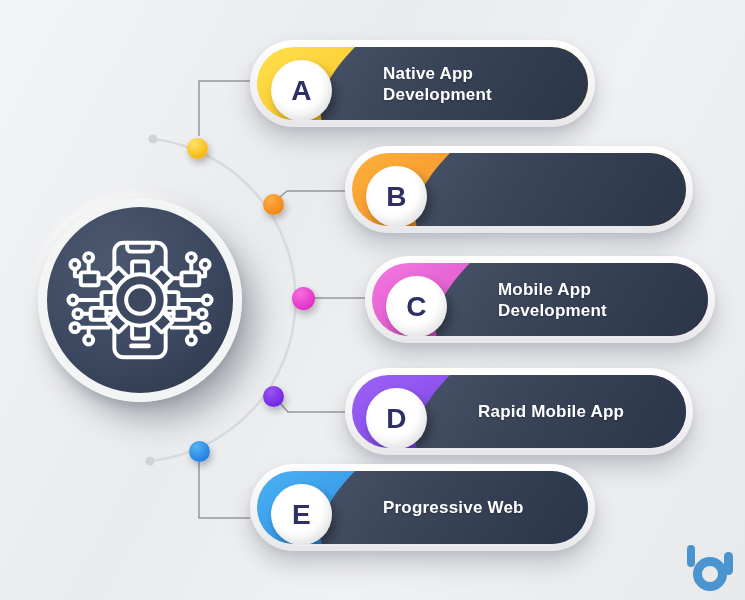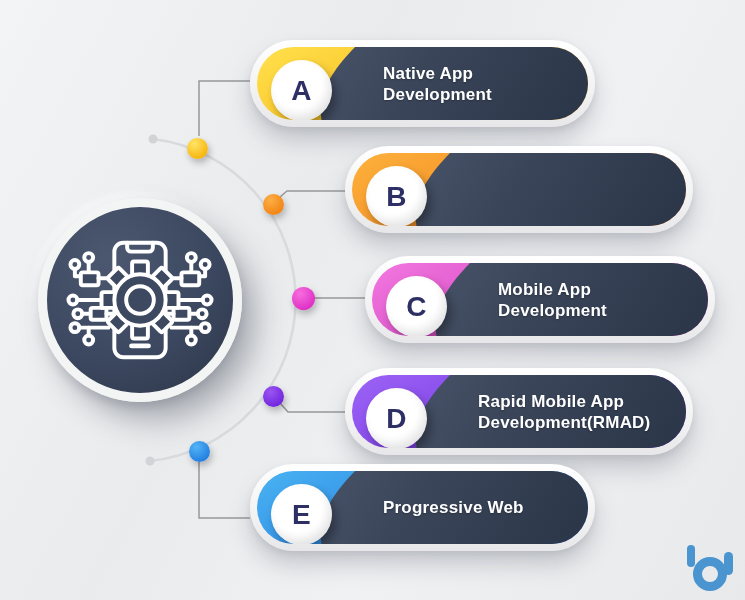--- a/index.html
+++ b/index.html
@@ -153,21 +153,20 @@
       </div>
       <div class="letter-badge">C</div>
     </div>
   </div>
 
   <div class="pill" style="left: 345px; top: 368px; width: 348px; --c1: #9d64f6; --c2: #5e1fd6; --d1: #9a55f2; --d2: #6f22dd;">
     <div class="pill-inner pill-color">
       <div class="pill-dark"></div>
       <div class="pill-text">
         <span>Rapid Mobile App</span>
-        <span>Development(RMAD)</span>
       </div>
       <div class="letter-badge">D</div>
     </div>
   </div>
 
   <div class="pill" style="left: 250px; top: 464px; width: 345px; --c1: #49b3f2; --c2: #1b66d9; --d1: #54b4f5; --d2: #1f7be0;">
     <div class="pill-inner pill-color">
       <div class="pill-dark"></div>
       <div class="pill-text">
         <span>Progressive Web</span>

